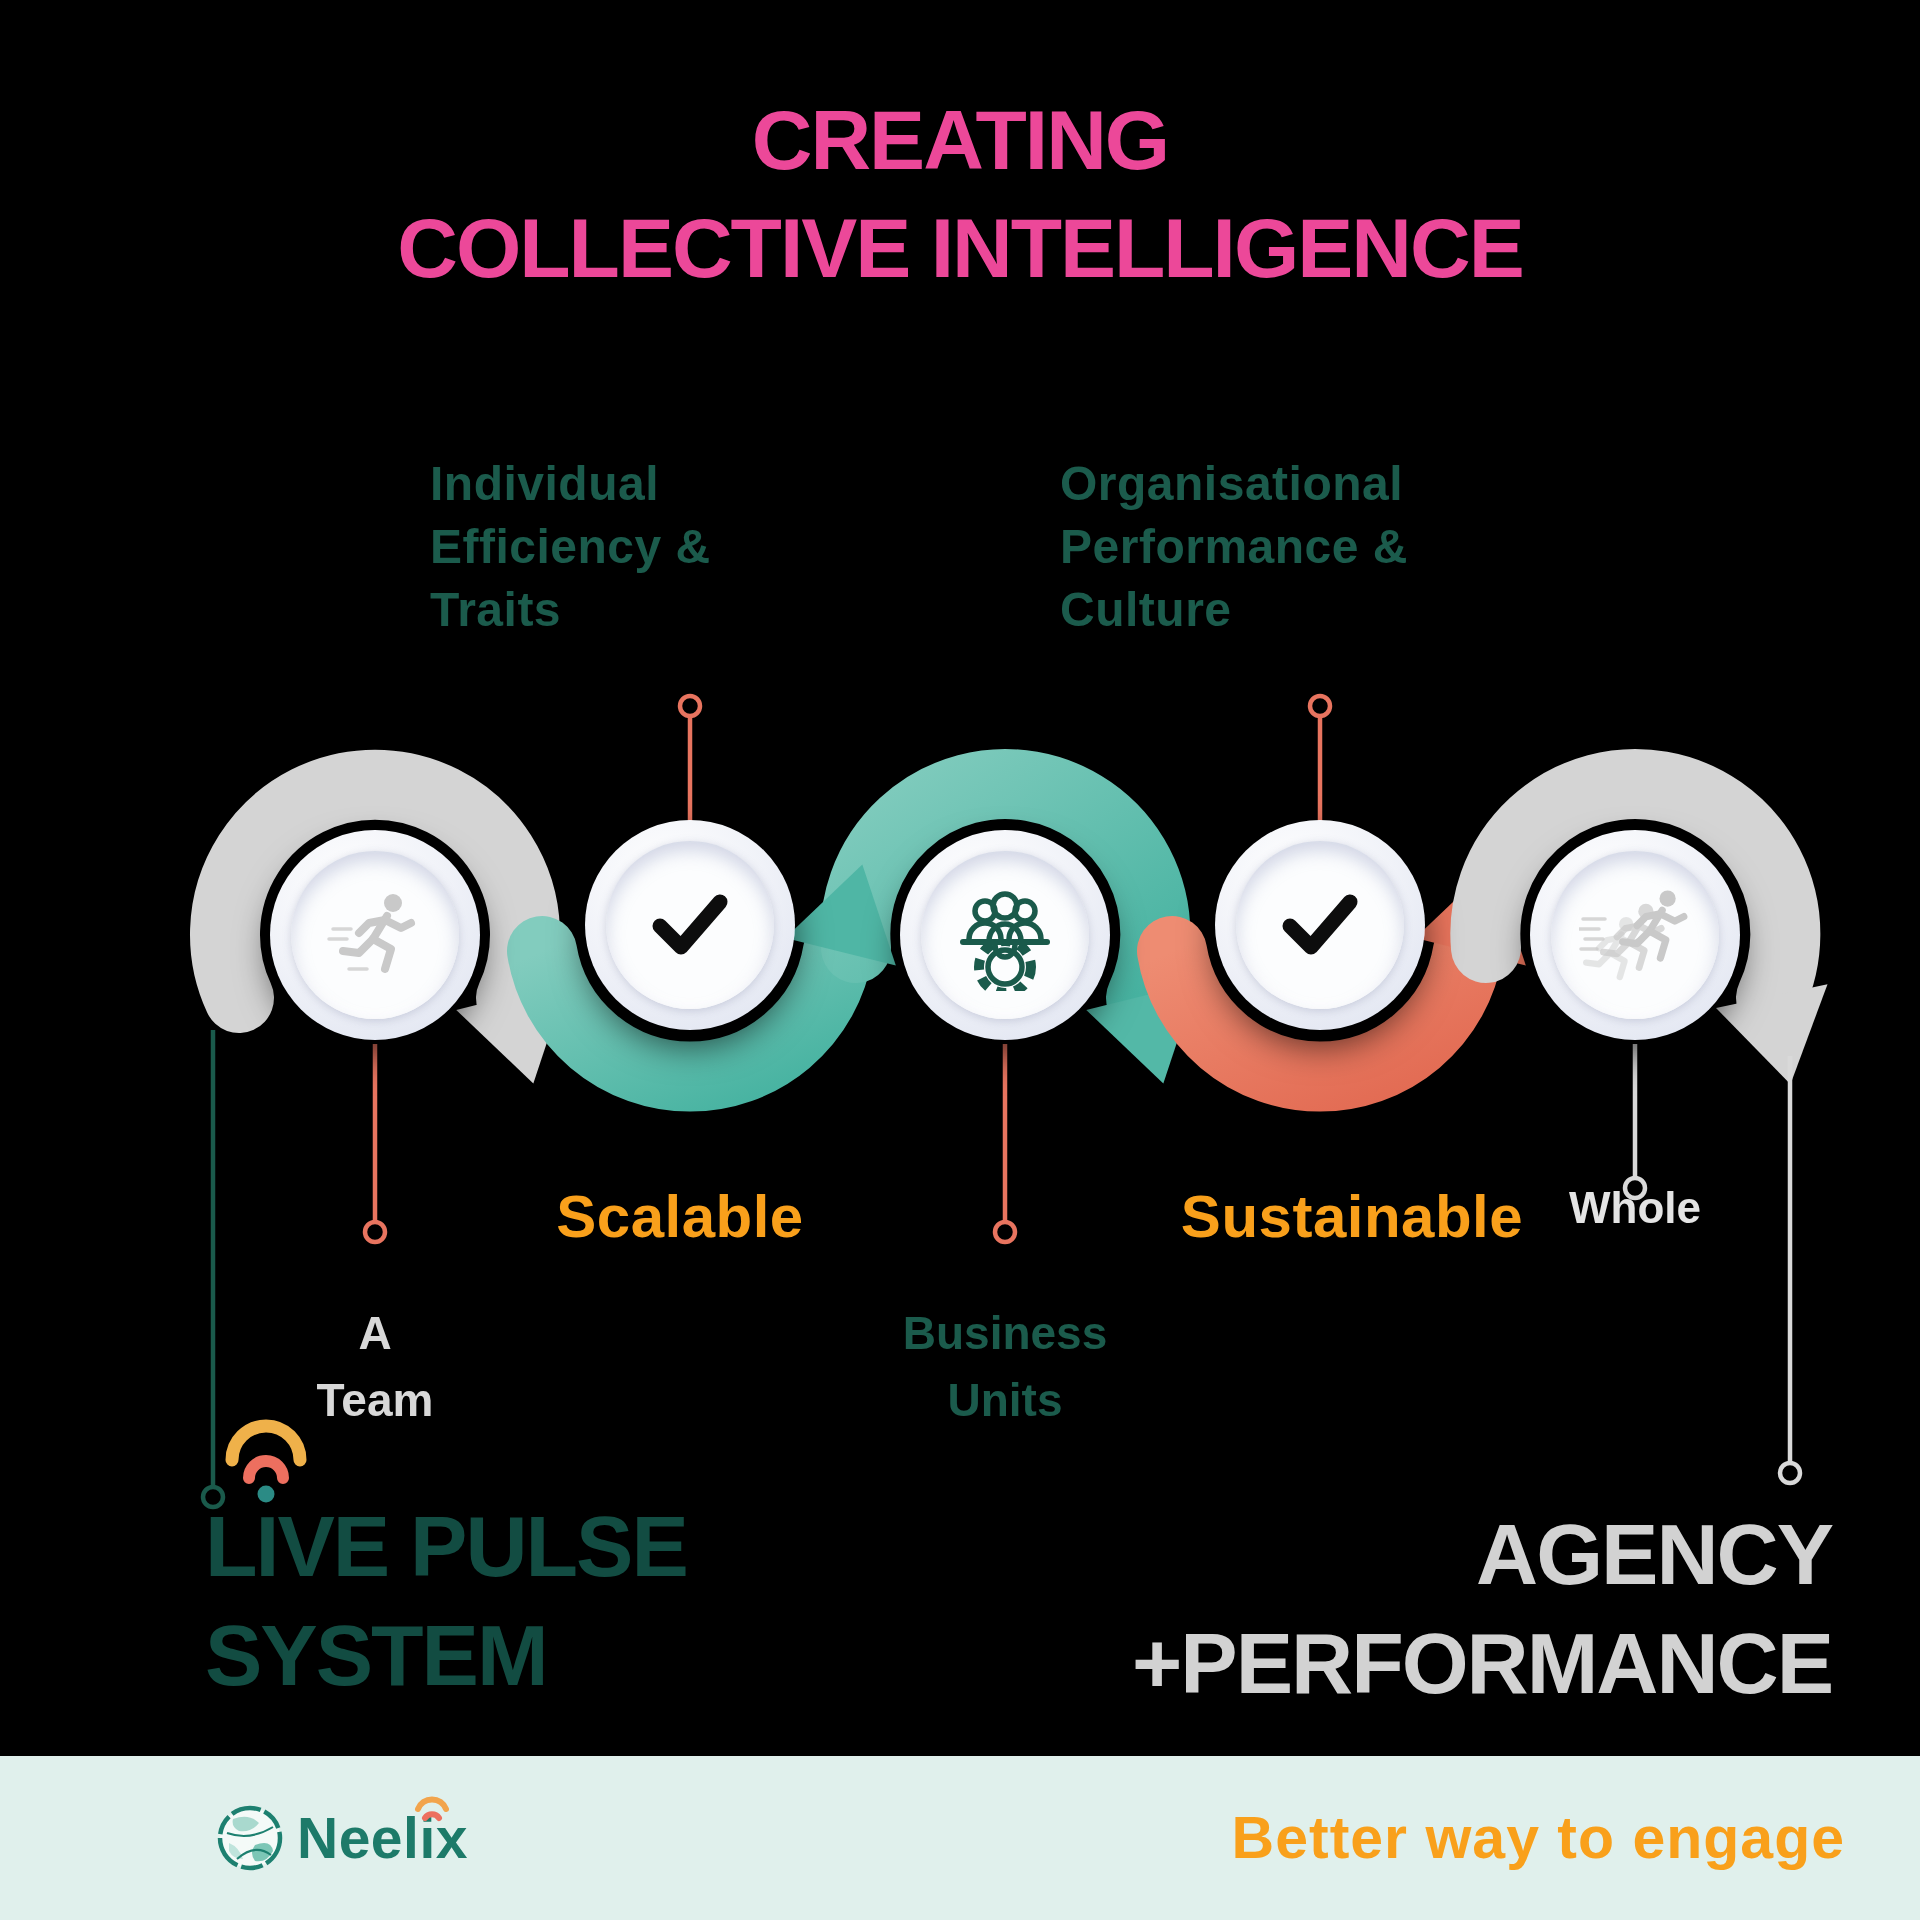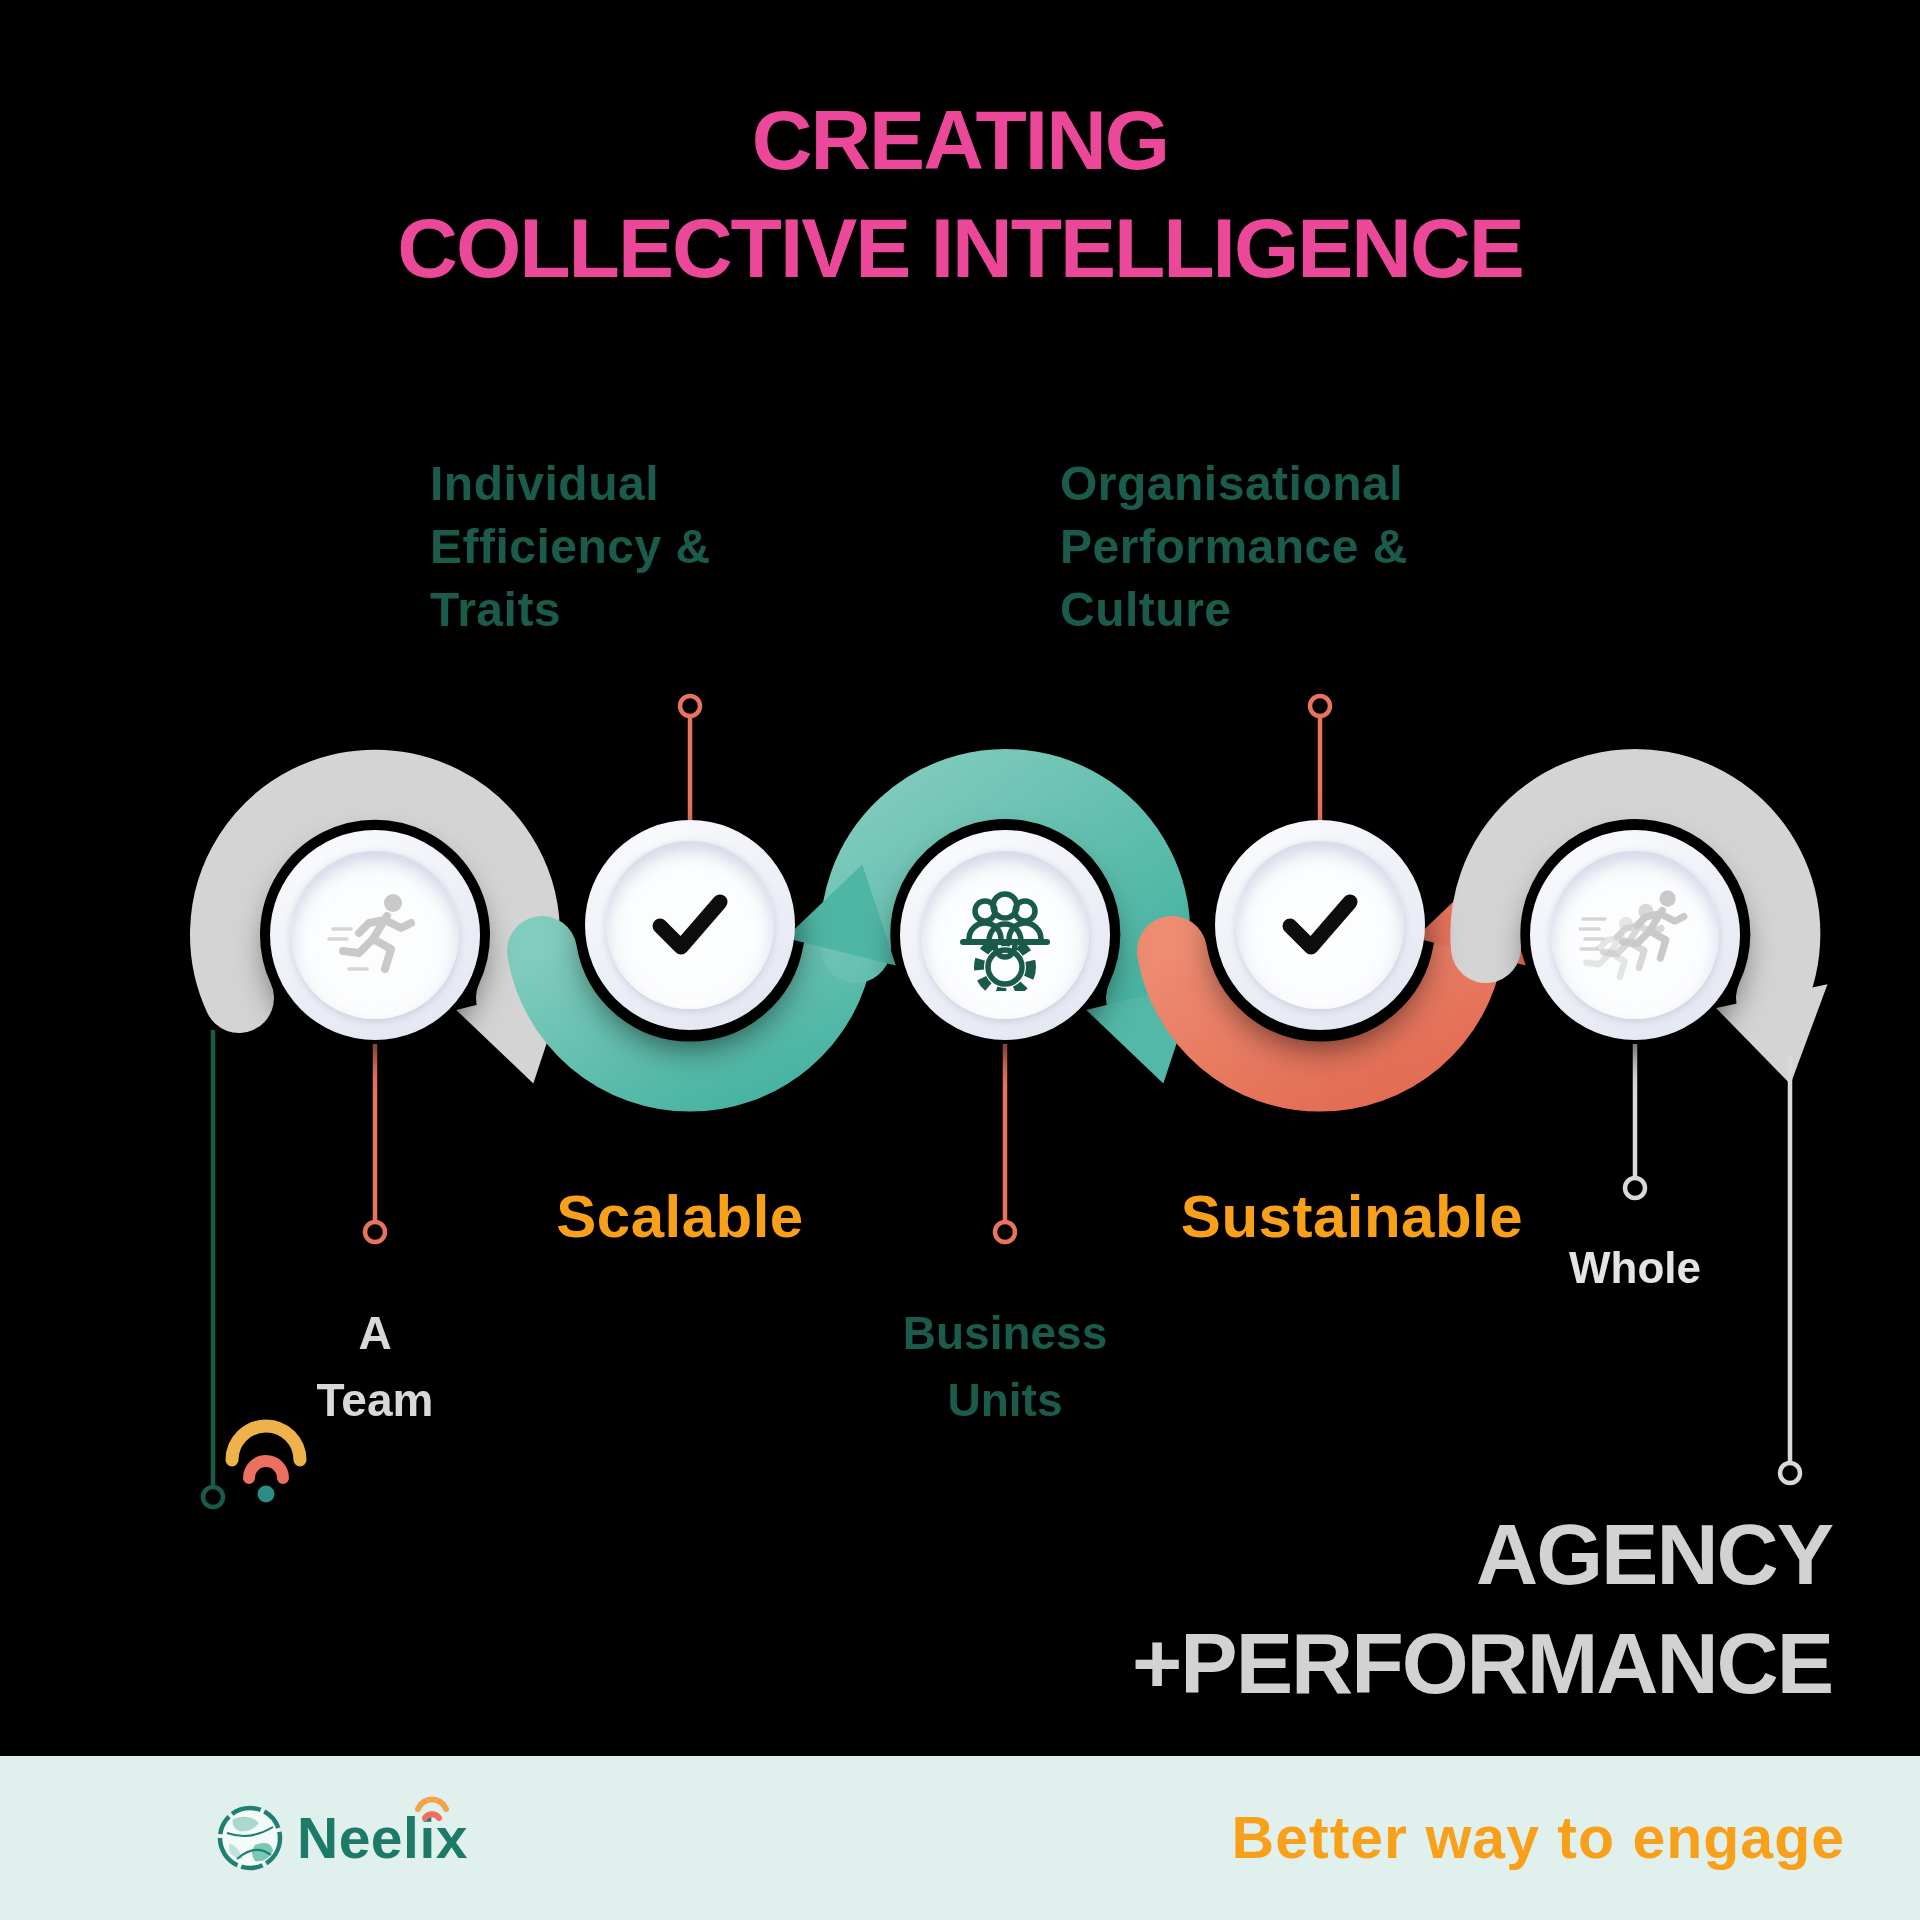--- a/index.html
+++ b/index.html
@@ -27,21 +27,21 @@
         display:flex;align-items:center;justify-content:center;}
   
   .flowword{position:absolute;width:520px;text-align:center;color:#F9A01B;
             font-size:60px;font-weight:bold;letter-spacing:.5px;}
   .flowword.fw1{left:420px;top:1182px;}
   .flowword.fw2{left:1092px;top:1182px;}
   
   .stagelabel{position:absolute;text-align:center;font-weight:bold;}
   .stagelabel.s1{left:225px;top:1300px;width:300px;color:#D8D8D8;font-size:46px;line-height:67px;}
   .stagelabel.s2{left:855px;top:1300px;width:300px;color:#1B5B4C;font-size:46px;line-height:67px;}
-  .stagelabel.s3{left:1435px;top:1243px;width:400px;color:#E4E4E4;font-size:44px;line-height:50px;}
+  .stagelabel.s3{left:1435px;top:1183px;width:400px;color:#E4E4E4;font-size:44px;line-height:50px;}
   
   .headline{position:absolute;font-weight:bold;font-size:86px;line-height:109px;letter-spacing:-2px;}
   .headline.left{left:205px;top:1492px;color:#124C42;}
   .headline.right{right:88px;top:1500px;color:#D2D2D2;text-align:right;}
   
   .pulse-wifi{position:absolute;left:216px;top:1414px;z-index:2;}
   
   .footer{position:absolute;left:0;bottom:0;width:1920px;height:164px;background:#E0F0EC;z-index:3;padding-left:13px;}
   .logo-row{position:absolute;left:215px;top:0;height:164px;display:flex;align-items:center;gap:12px;}
   .brand{position:relative;color:#1D7A69;font-size:57px;font-weight:600;letter-spacing:.5px;}
@@ -213,20 +213,24 @@
   <div class="stagelabel s3">
     <div>Whole</div>
   </div>
 
   <svg class="pulse-wifi" width="100" height="92" viewBox="0 0 100 92">
     <path d="M16 46 A 34 34 0 0 1 84 46" stroke="#EFB14A" stroke-width="13" fill="none" stroke-linecap="round"></path>
     <path d="M33 64 A 17 17 0 0 1 67 64" stroke="#ED6F5F" stroke-width="12" fill="none" stroke-linecap="round"></path>
     <circle cx="50" cy="80" r="8.5" fill="#2B8B85"></circle>
   </svg>
 
+  <div class="headline left">
+    <div>LIVE PULSE</div>
+    <div>SYSTEM</div>
+  </div>
   <div class="headline right">
     <div>AGENCY</div>
     <div>+PERFORMANCE</div>
   </div>
 
   <div class="footer">
     <div class="logo-row">
       <svg width="70" height="70" viewBox="0 0 70 70">
         <circle cx="35" cy="35" r="30" fill="#F4FAF8" stroke="#1D8070" stroke-width="4.5" stroke-dasharray="30 4 22 4 34 4 20 4"></circle>
         <path d="M18 16 Q34 10 44 20 Q36 30 24 28 Q16 24 18 16 Z" fill="#A9D9CE"></path>

